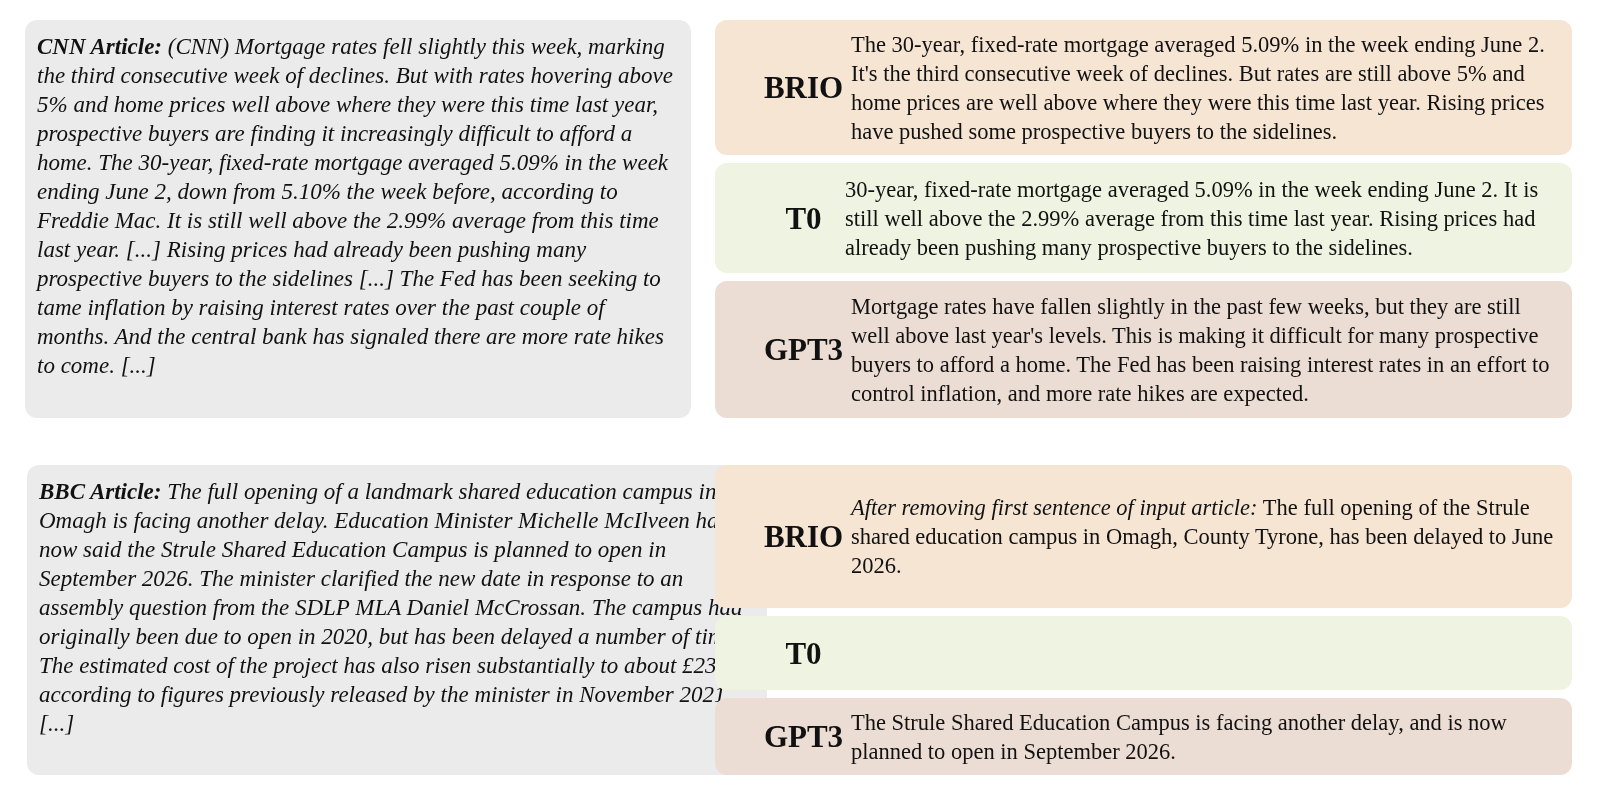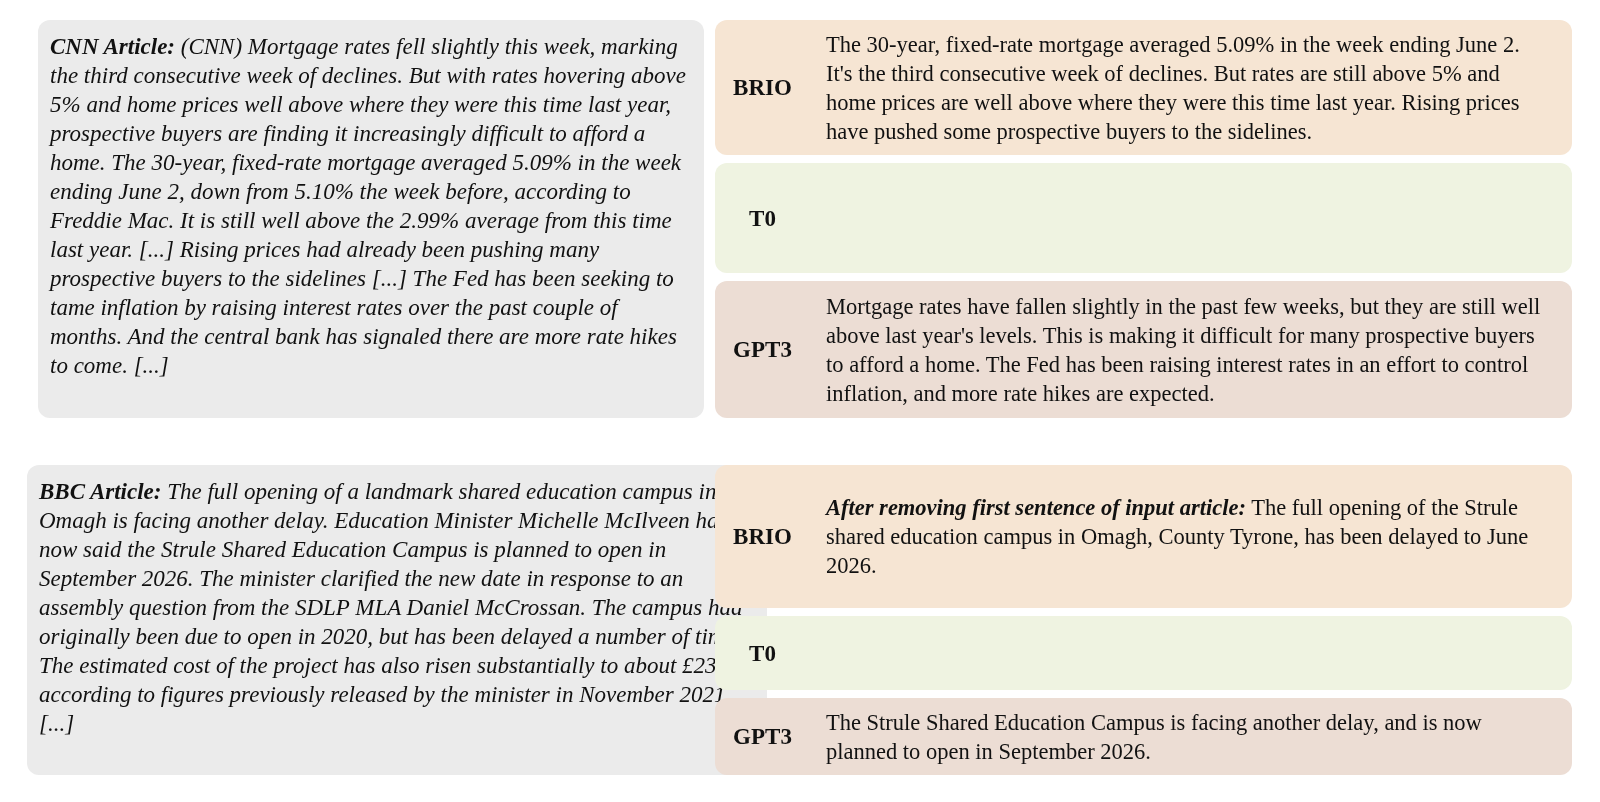--- a/index.html
+++ b/index.html
@@ -6,42 +6,45 @@
   body { width:1600px; height:802px; position:relative; overflow:hidden;
          font-family:"Liberation Serif", "DejaVu Serif", serif; color:#111; }
   .box { position:absolute; border-radius:12px; box-sizing:border-box; }
   .article { background:#ebebeb; padding:12px 12px 10px 12px;
              font-style:italic; font-size:23px; line-height:29px; }
   .article b { font-weight:bold; }
   .sum { display:flex; align-items:center; font-size:22.5px; line-height:29px; }
   .brio { background:#f6e5d3; }
   .t0 { background:#eff3e1; }
   .gpt3 { background:#ecddd4; }
-  .label { flex:0 0 auto; font-weight:bold; font-size:23px; text-align:center; }
+  .label { flex:0 0 auto; font-weight:bold; font-size:31px; text-align:center;padding-left:41px; }
   .text { flex:1 1 auto; }
-  .text p { margin:16px; }
-  .bi { font-weight:bold; font-style:italic; }
+  .text p { margin:0; }
+  .bi { font-weight:normal; font-style:italic; }
 </style>
 </head>
 <body>
 
-<div class="box article" style="left:38px; top:20px; width:666px; height:398px;">
+<div class="box article" style="left:25px; top:20px; width:666px; height:398px;">
   <b>CNN Article:</b>
   <span>(CNN) Mortgage rates fell slightly this week, marking the third consecutive week of declines. But with rates hovering above 5% and home prices well above where they were this time last year, prospective buyers are finding it increasingly difficult to afford a home. The 30-year, fixed-rate mortgage averaged 5.09% in the week ending June 2, down from 5.10% the week before, according to Freddie Mac. It is still well above the 2.99% average from this time last year. [...] Rising prices had already been pushing many prospective buyers to the sidelines [...] The Fed has been seeking to tame inflation by raising interest rates over the past couple of months. And the central bank has signaled there are more rate hikes to come. [...]</span>
 </div>
 
 <div class="box sum brio" style="left:715px; top:20px; width:857px; height:135px; padding:0 10px 0 0;">
   <div class="label" style="width:95px;">BRIO</div>
   <div class="text">
     <p>The 30-year, fixed-rate mortgage averaged 5.09% in the week ending June 2. It's the third consecutive week of declines. But rates are still above 5% and home prices are well above where they were this time last year. Rising prices have pushed some prospective buyers to the sidelines.</p>
   </div>
 </div>
 
 <div class="box sum t0" style="left:715px; top:163px; width:857px; height:110px; padding:0 10px 0 0;">
   <div class="label" style="width:95px;">T0</div>
+  <div class="text" style="margin-left:-6px;">
+    <p>30-year, fixed-rate mortgage averaged 5.09% in the week ending June 2. It is still well above the 2.99% average from this time last year. Rising prices had already been pushing many prospective buyers to the sidelines.</p>
+  </div>
 </div>
 
 <div class="box sum gpt3" style="left:715px; top:281px; width:857px; height:137px; padding:0 10px 0 0;">
   <div class="label" style="width:95px;">GPT3</div>
   <div class="text">
     <p>Mortgage rates have fallen slightly in the past few weeks, but they are still well above last year's levels. This is making it difficult for many prospective buyers to afford a home. The Fed has been raising interest rates in an effort to control inflation, and more rate hikes are expected.</p>
   </div>
 </div>
 
 <div class="box article" style="left:27px; top:465px; width:740px; height:310px;">

